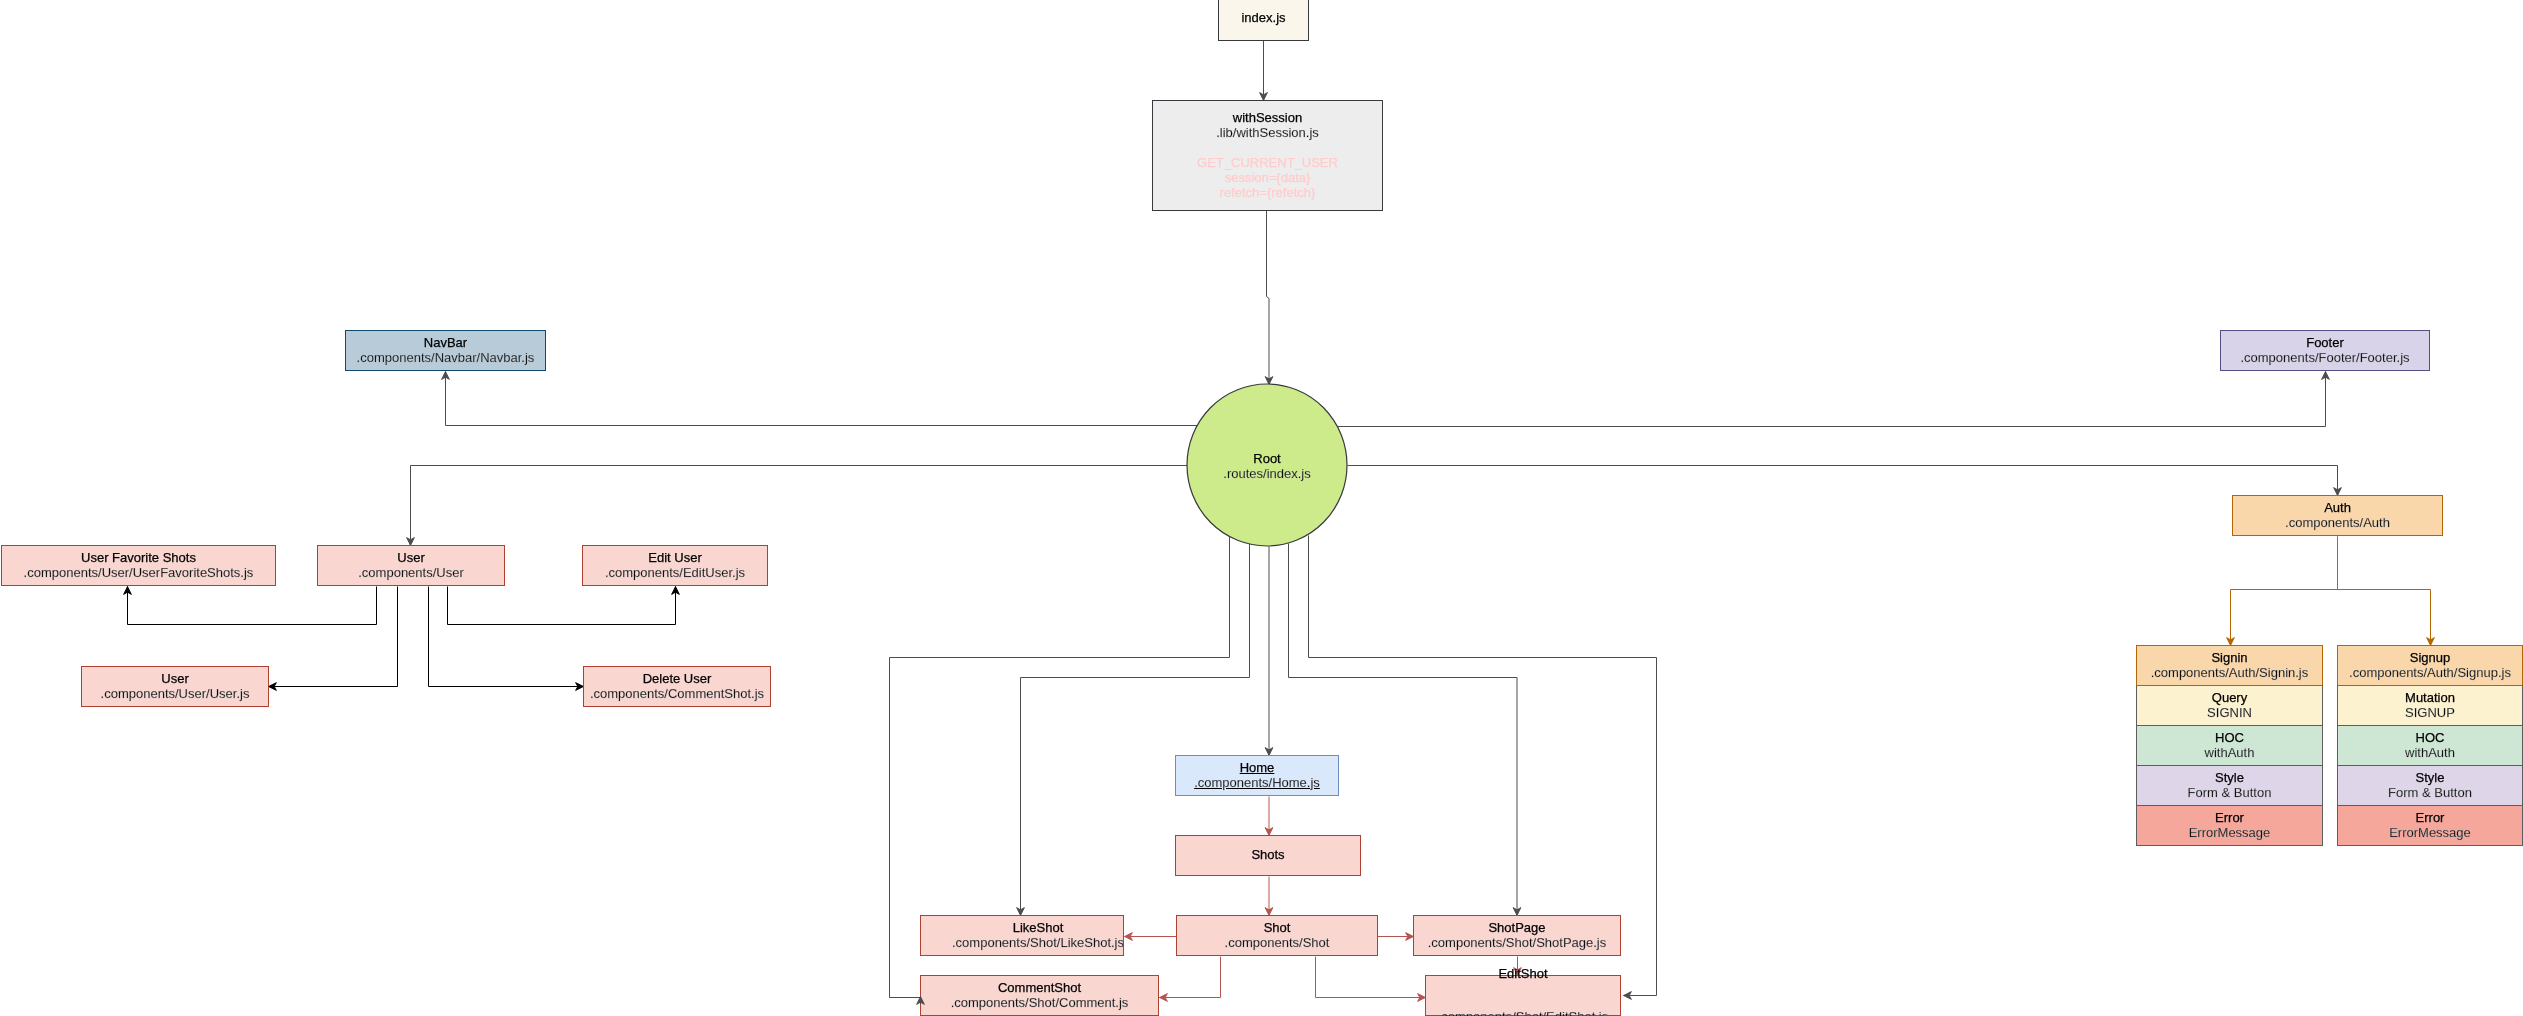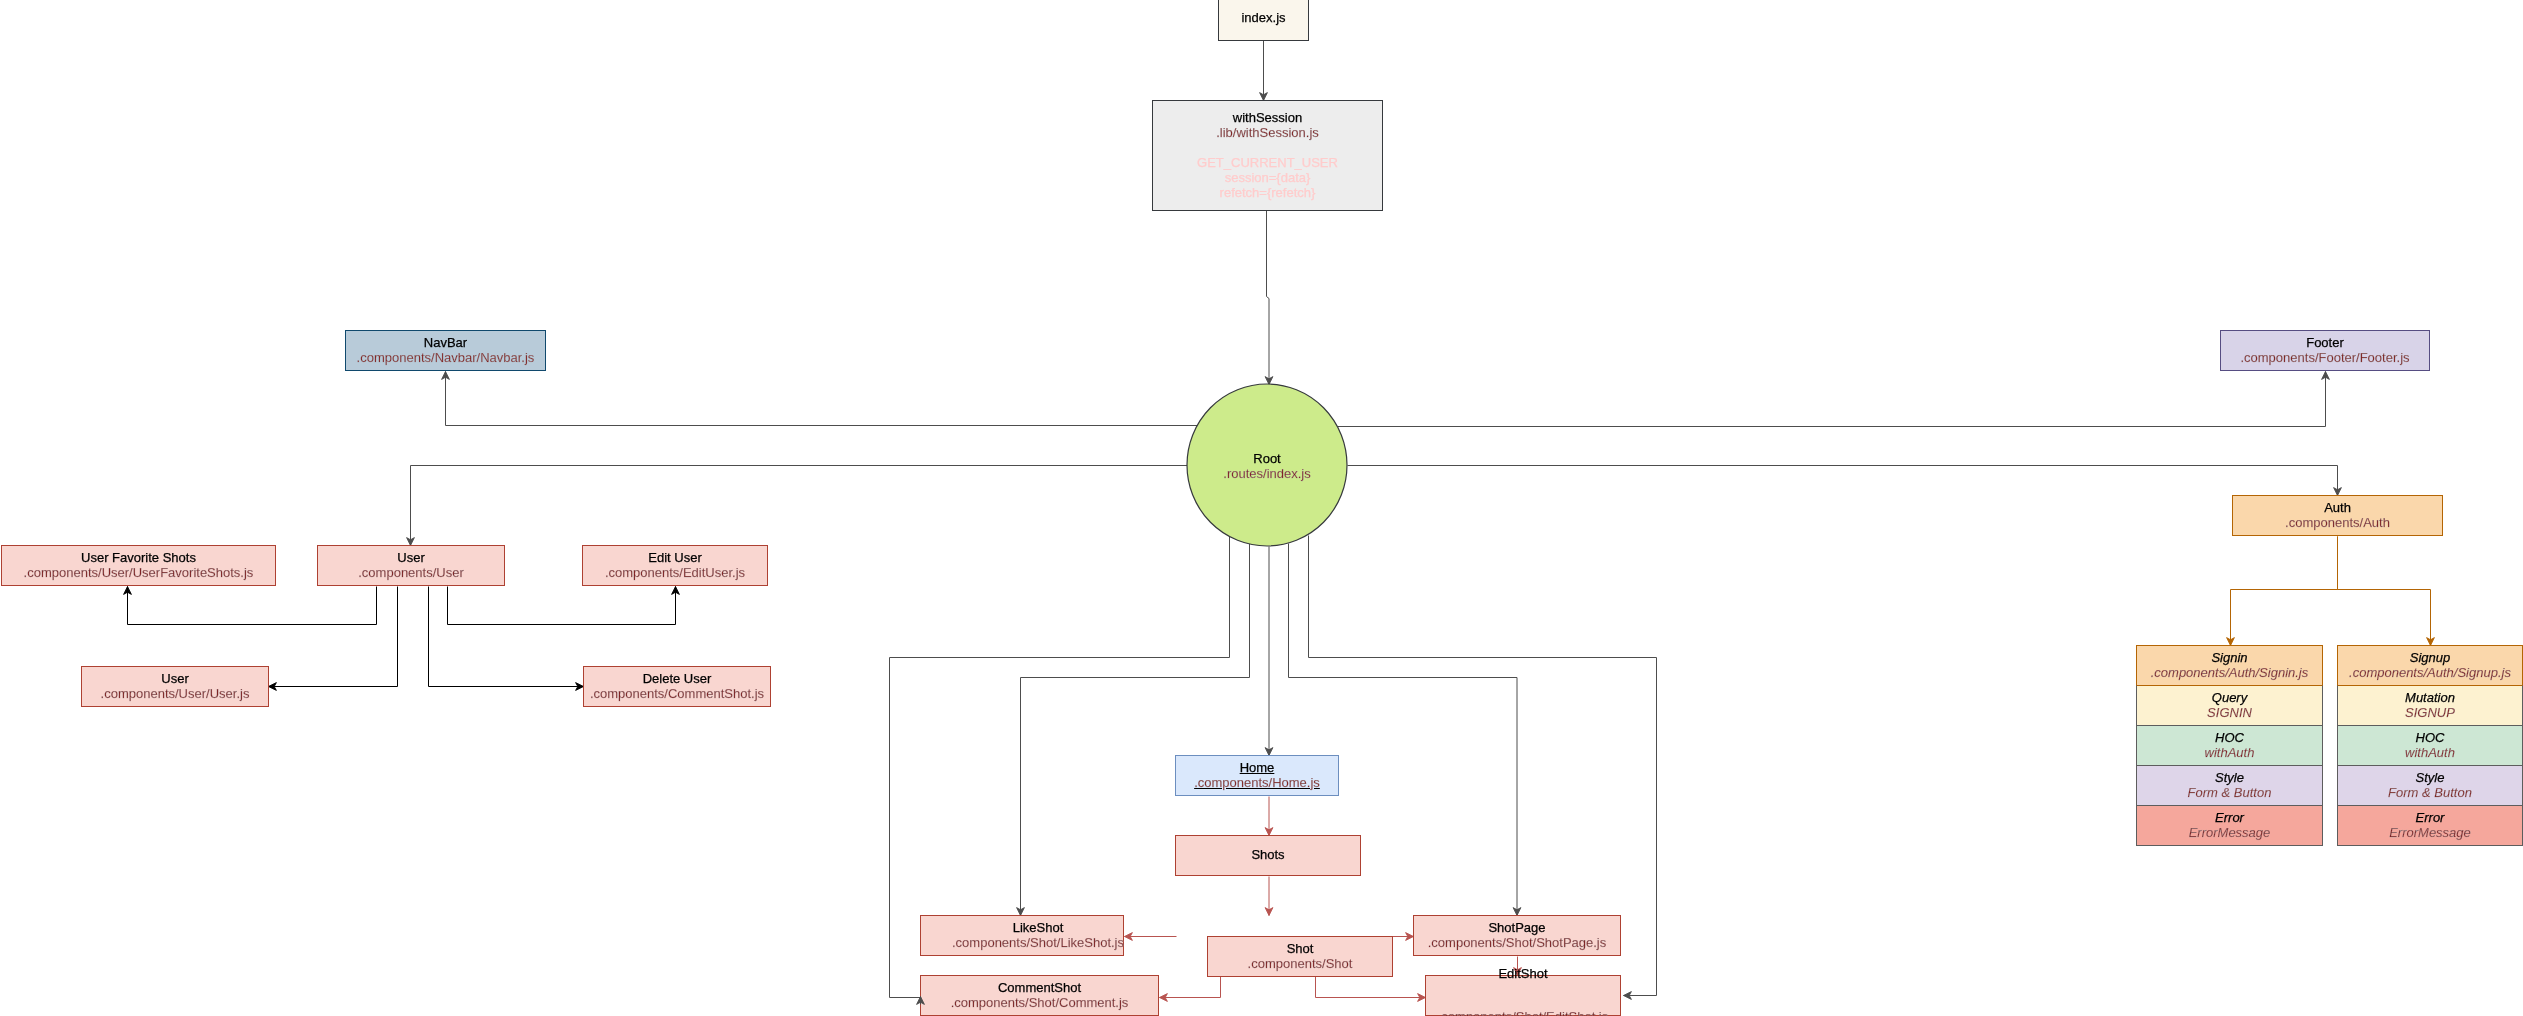--- a/index.html
+++ b/index.html
@@ -20,26 +20,26 @@
   body{width:2523px;height:1016px;overflow:hidden;
        font-family:"Liberation Sans",sans-serif;}
   #canvas{position:relative;width:2523px;height:1016px;}
   svg.layer{position:absolute;left:0;top:0;width:2523px;height:1016px;overflow:visible;}
   #edges{z-index:1;}
   .node{position:absolute;box-sizing:border-box;display:flex;flex-direction:column;
         align-items:center;justify-content:center;text-align:center;z-index:2;}
   .n-title,.n-sub,.n-extra{transform:translateZ(0);}
   .n-title{font-size:13px;color:#000000;line-height:15px;white-space:nowrap;-webkit-text-stroke:0.25px #000;position:relative;top:-1px;}
 
-  .n-sub{font-size:13px;color:#7f1d1d;line-height:15px;white-space:nowrap;-webkit-text-stroke:0.25px #a2a8ab;position:relative;top:-1px;}
+  .n-sub{font-size:13px;color:#000000;line-height:15px;white-space:nowrap;-webkit-text-stroke:0.25px #a2a8ab;position:relative;top:-1px;}
   .n-extra{font-size:13px;color:#ffcccc;line-height:15px;white-space:nowrap;-webkit-text-stroke:0.25px #ffcccc;position:relative;top:-1px;}
   .spacer{height:15px;}
   .stack{position:absolute;box-sizing:border-box;z-index:2;}
   .stack-row{box-sizing:border-box;display:flex;flex-direction:column;
-             align-items:center;justify-content:center;height:40px;font-style:italic;}
+             align-items:center;justify-content:center;height:40px;}
 </style>
 </head>
 <body>
 
 <div id="canvas">
 <svg class="layer" id="edges" viewBox="0 0 2523 1016" xmlns="http://www.w3.org/2000/svg">
   <defs>
     <marker id="ag" markerWidth="9.6" markerHeight="9.6" refX="8.8" refY="4.8" orient="auto" markerUnits="userSpaceOnUse">
       <path d="M 0.9 0.9 L 8.8 4.8 L 0.9 8.7 L 3.1 4.8 Z" fill="#4d4d4d" stroke="#4d4d4d" stroke-width="0.9" stroke-linejoin="round"></path>
     </marker>
@@ -121,21 +121,21 @@
   <div class="n-sub">.components/Home.js</div>
 </div>
 <div class="node" style="left:1175px;top:835px;width:186px;height:41px;background:var(--red_fill);border:1px solid var(--red_stroke);">
   <div class="n-title">Shots</div>
   <div class="n-sub"></div>
 </div>
 <div class="node" style="left:920px;top:915px;width:204px;height:41px;background:var(--red_fill);border:1px solid var(--red_stroke);padding-left:32px;">
   <div class="n-title">LikeShot</div>
   <div class="n-sub">.components/Shot/LikeShot.js</div>
 </div>
-<div class="node" style="left:1207px;top:915px;width:186px;height:41px;background:var(--red_fill);border:1px solid var(--red_stroke);margin-top:21px;">
+<div class="node" style="left:1176px;top:915px;width:202px;height:41px;background:var(--red_fill);border:1px solid var(--red_stroke);">
   <div class="n-title">Shot</div>
   <div class="n-sub">.components/Shot</div>
 </div>
 <div class="node" style="left:1413px;top:915px;width:208px;height:41px;background:var(--red_fill);border:1px solid var(--red_stroke);">
   <div class="n-title">ShotPage</div>
   <div class="n-sub">.components/Shot/ShotPage.js</div>
 </div>
 <div class="node" style="left:920px;top:975px;width:239px;height:41px;background:var(--red_fill);border:1px solid var(--red_stroke);">
   <div class="n-title">CommentShot</div>
   <div class="n-sub">.components/Shot/Comment.js</div>

